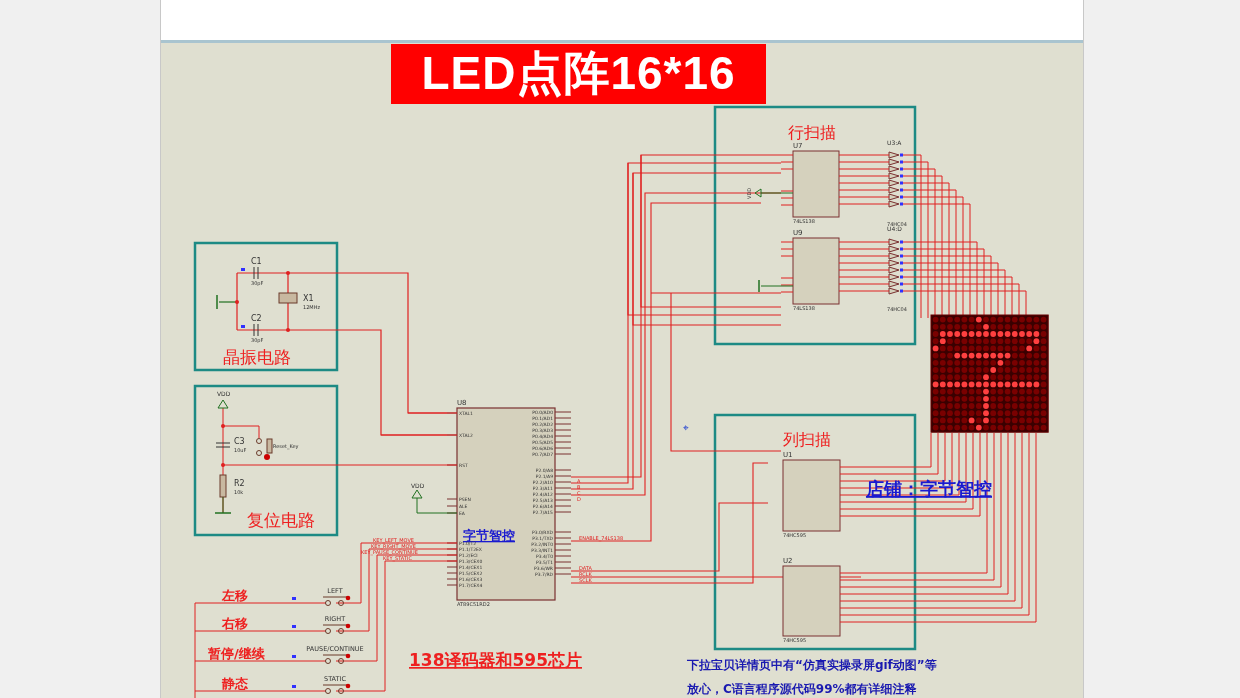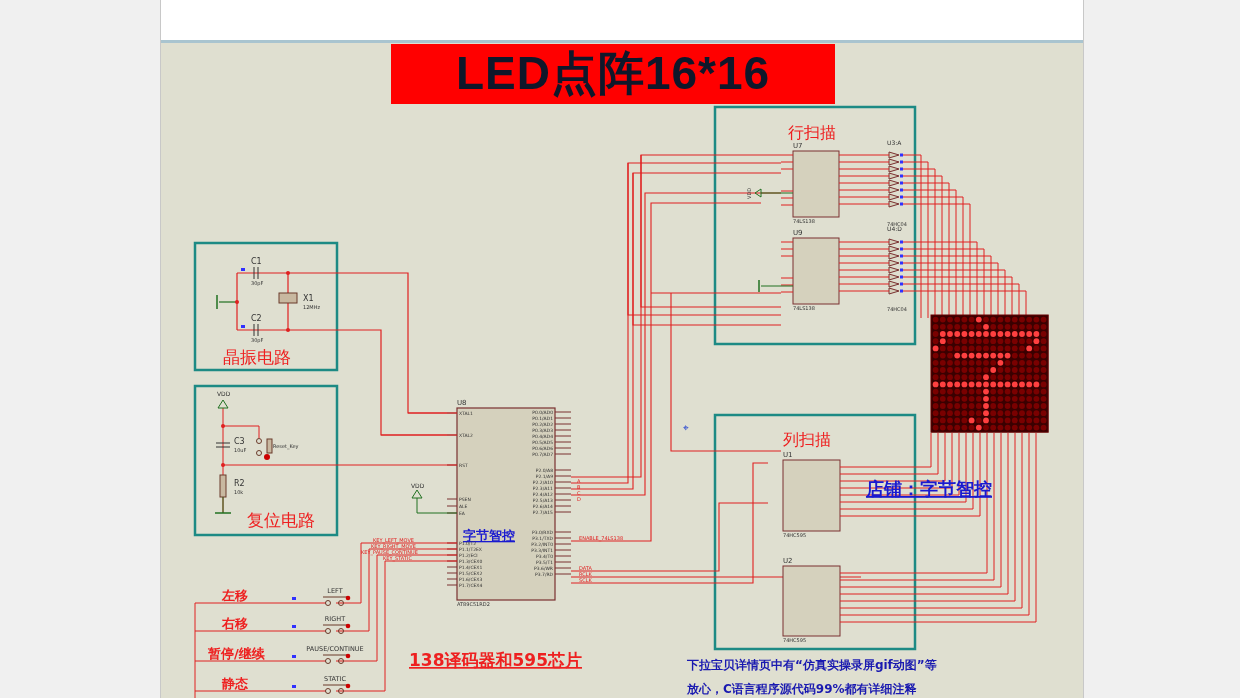--- a/index.html
+++ b/index.html
@@ -2,21 +2,21 @@
 <html><head>
 <meta charset="utf-8">
 <style>
   html,body{margin:0;padding:0;}
   body{width:1240px;height:698px;background:#f0f0f0;position:relative;overflow:hidden;font-family:"DejaVu Sans",sans-serif;}
   #viewer{position:absolute;left:160px;top:0;width:922px;height:698px;background:#fff;border-left:1px solid #c8c8c8;border-right:1px solid #c8c8c8;}
   #topwhite{position:absolute;left:0;top:0;width:922px;height:40px;background:#fff;}
   #divider{position:absolute;left:0;top:40px;width:922px;height:3px;background:#a9c4cf;}
   #sheet{position:absolute;left:0;top:43px;width:922px;height:655px;background:#dfdfd0;overflow:hidden;}
   svg text{font-family:"DejaVu Sans",sans-serif;}
-  .banner{position:absolute;left:230px;top:1px;width:444px;height:60px;background:#ff0000;color:#0f172a;font-family:"Liberation Sans",sans-serif;font-weight:bold;font-size:46px;text-align:center;line-height:58px;letter-spacing:1px;}
+  .banner{position:absolute;left:230px;top:1px;width:375px;height:60px;background:#ff0000;color:#ffffff;font-family:"Liberation Sans",sans-serif;font-weight:bold;font-size:46px;text-align:center;line-height:58px;letter-spacing:1px;}
 </style>
 </head>
 <body>
 
 <div id="viewer">
   <div id="topwhite"></div>
   <div id="divider"></div>
   <div id="sheet">
     <div class="banner">LED点阵16*16</div>
 

